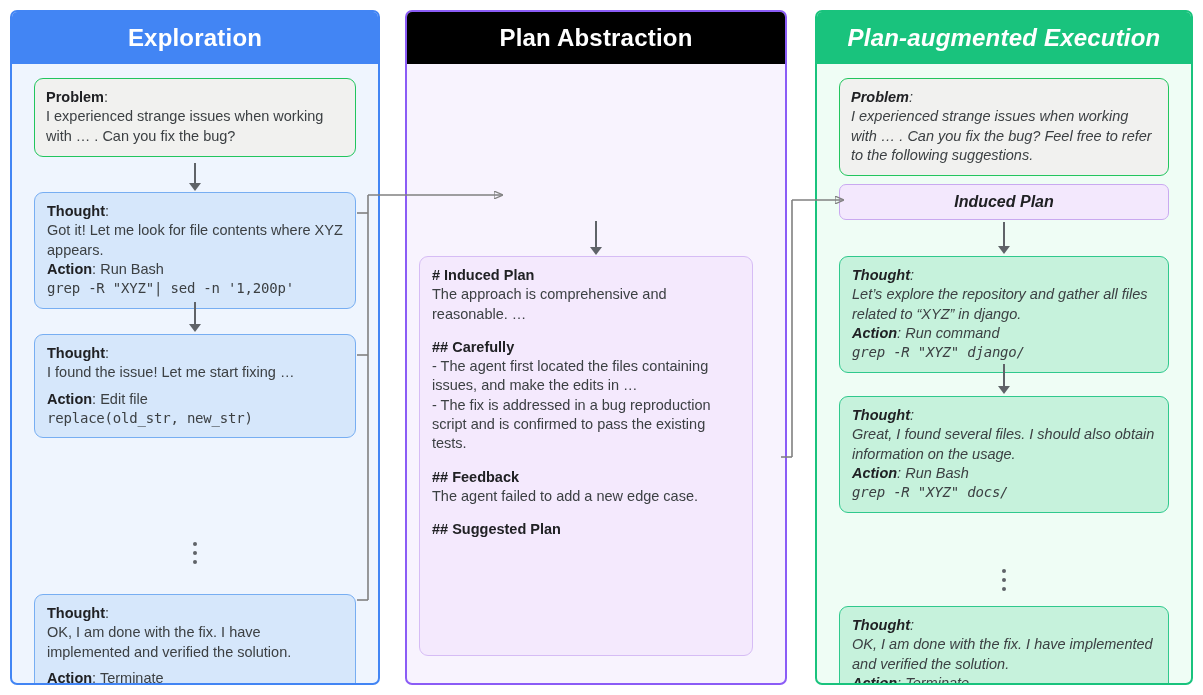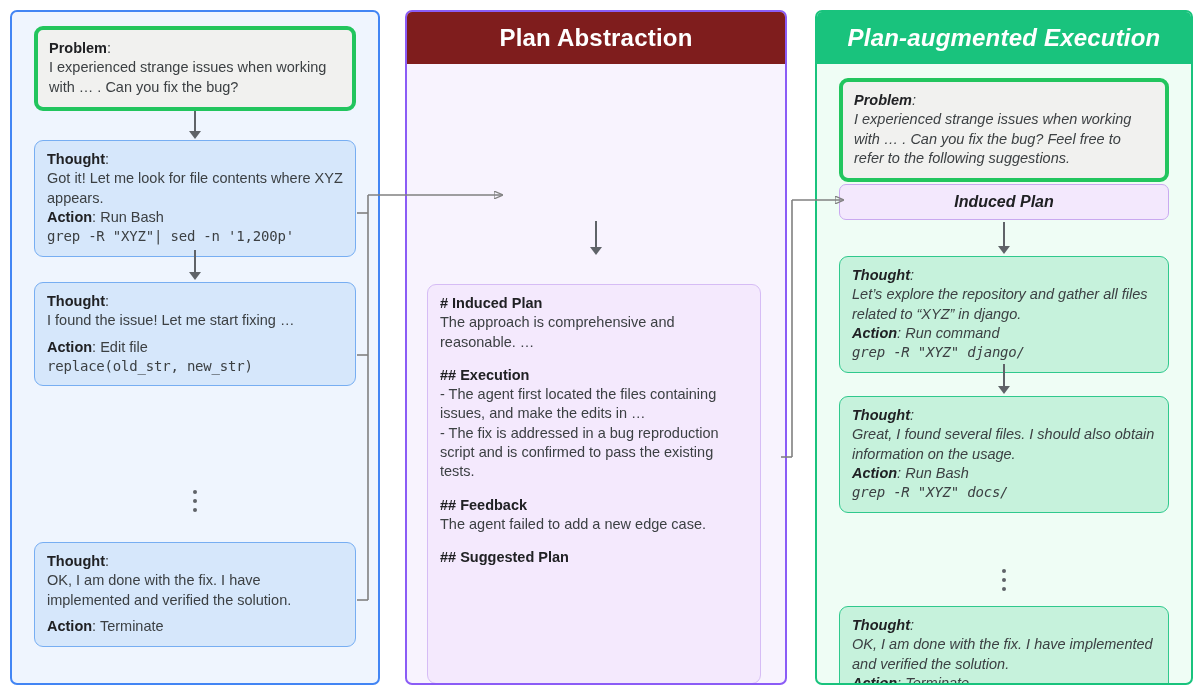--- a/index.html
+++ b/index.html
@@ -21,21 +21,21 @@
   }
   .col-explore{left:10px;width:370px;border:2px solid #4285F4;background:#EFF5FE;}
   .col-plan   {left:405px;width:382px;border:2px solid #8B5CF6;background:#F8F3FE;}
   .col-exec   {left:815px;width:378px;border:2px solid #19C37D;background:#EFFDF5;font-style:italic;}
 
   .col-header{
     height:52px;display:flex;align-items:center;justify-content:center;
     color:#ffffff;font-size:24px;font-weight:bold;letter-spacing:.2px;
   }
   .col-explore .col-header{background:#4285F4;}
-  .col-plan    .col-header{background:#7f1d1d;}
+  .col-plan    .col-header{background:#000000;}
   .col-exec    .col-header{background:#19C37D;}
 
   .col-body{position:relative;padding:0;height:621px;}
 
   
   .card{
     position:absolute;
     box-sizing:border-box;
     border-radius:9px;
     padding:9px 12px 10px 12px;
@@ -43,21 +43,21 @@
     line-height:1.33;
     color:#3c4043;
   }
   .card b, .lbl{font-weight:bold;color:#202124;}
   .mono{
     font-family:"DejaVu Sans Mono","Liberation Mono",monospace;
     font-size:14px;color:#3c4043;letter-spacing:-0.2px;white-space:nowrap;
   }
   .gap{height:7px;}
 
-  .card-problem{background:#F1F1EF;border:4px solid #22c55e;padding-left:11px;}
+  .card-problem{background:#F1F1EF;border:1px solid #22c55e;padding-left:11px;}
   .card-blue   {background:#D6E7FB;border:1.6px solid #77AEF2;}
   .card-purple {background:#F4E9FD;border:1.6px solid #D6BCF5;}
   .card-green  {background:#C6F2DC;border:1.6px solid #2FC98D;}
   .line-tight{margin:0;}
 
   
   .varrow{position:absolute;width:12px;}
   .varrow .shaft{position:absolute;left:5px;top:0;width:2px;background:#5f6368;}
   .varrow .head{
     position:absolute;left:0;width:0;height:0;
@@ -103,20 +103,21 @@
   .mdh{font-weight:bold;color:#202124;margin:0;}
   .mdp{margin:0;}
   .mdspace{height:14px;}
 </style>
 </head>
 <body>
 
 <div class="stage">
 
   <section class="column col-explore">
+    <div class="col-header">Exploration</div>
     <div class="col-body">
 
       <div class="card card-problem" style="left:22px;top:14px;width:322px;">
         <p class="line-tight"><span class="lbl">Problem</span><span>:</span></p>
         <p class="line-tight">I experienced strange issues when working with … . Can you fix the bug?</p>
       </div>
 
       <div class="varrow" style="left:177px;top:99px;height:28px;">
         <div class="shaft" style="height:20px;"></div>
           <div class="head" style="top:20px;"></div>
@@ -161,25 +162,25 @@
   <section class="column col-plan">
     <div class="col-header">Plan Abstraction</div>
     <div class="col-body">
 
 
       <div class="varrow" style="left:183px;top:157px;height:34px;">
         <div class="shaft" style="height:26px;"></div>
           <div class="head" style="top:26px;"></div>
       </div>
 
-      <div class="card card-purple" style="left:20px;top:192px;width:334px;height:400px;margin-top:28px;">
+      <div class="card card-purple" style="left:12px;top:192px;width:334px;height:400px;">
         <p class="mdh"># Induced Plan</p>
         <p class="mdp">The approach is comprehensive and reasonable. …</p>
         <div class="mdspace"></div>
-        <p class="mdh">## Execution</p>
+        <p class="mdh">## Carefully</p>
         <p class="mdp">- The agent first located the files containing issues, and make the edits in …</p>
         <p class="mdp">- The fix is addressed in a bug reproduction script and is confirmed to pass the existing tests.</p>
         <div class="mdspace"></div>
         <p class="mdh">## Feedback</p>
         <p class="mdp">The agent failed to add a new edge case.</p>
         <div class="mdspace"></div>
         <p class="mdh">## Suggested Plan</p>
       </div>
 
     </div>

